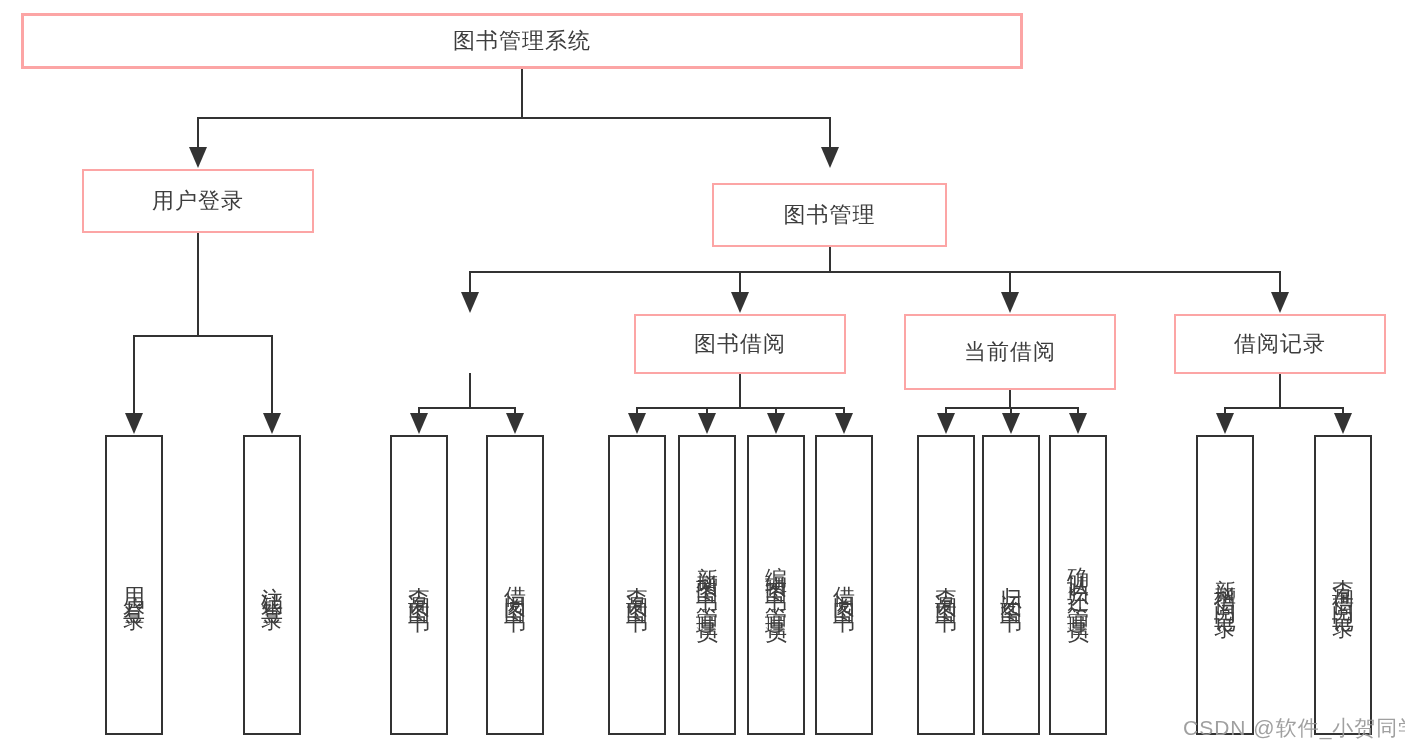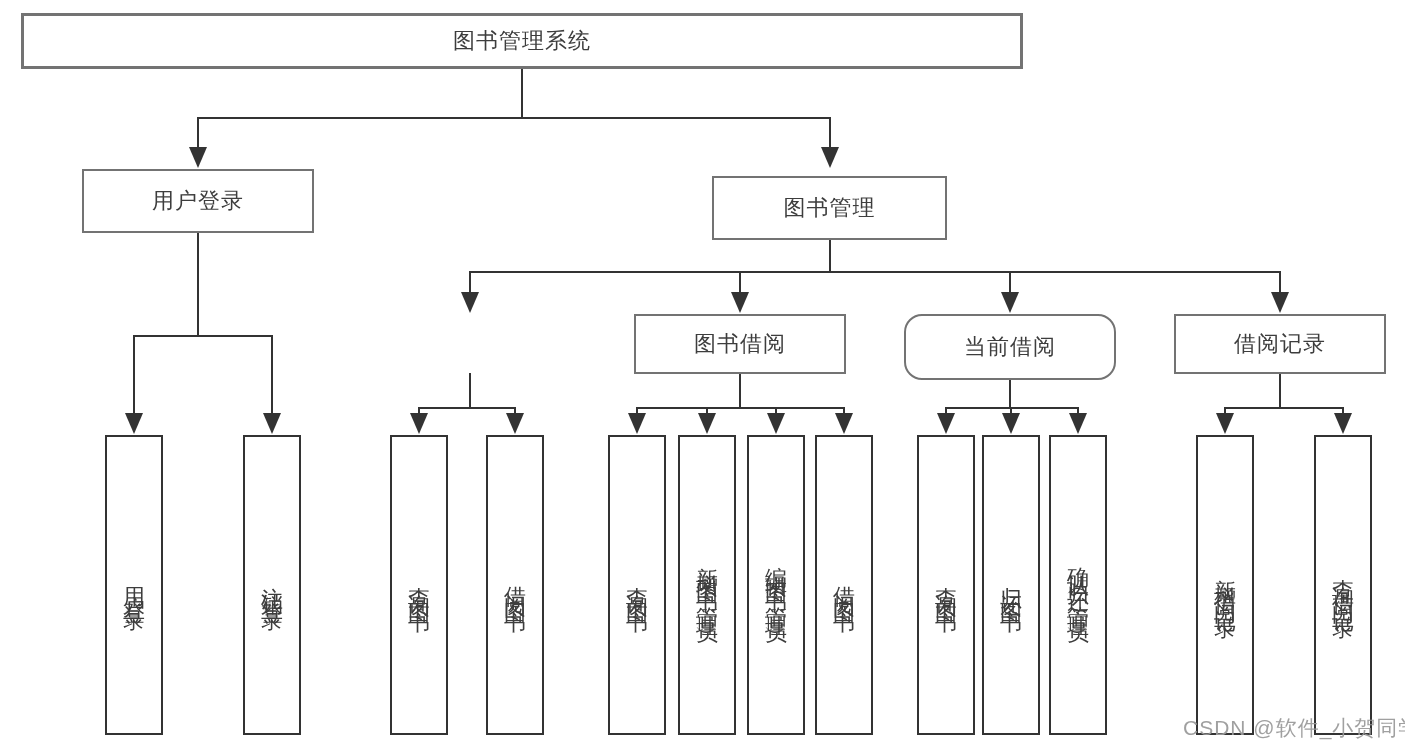--- a/index.html
+++ b/index.html
@@ -8,21 +8,21 @@
     width:1405px;height:747px;
     background:#ffffff;
     font-family:"Liberation Sans","DejaVu Sans",sans-serif;
     overflow:hidden;
   }
   #connectors{position:absolute;left:0;top:0;pointer-events:none;z-index:0;}
   .hbox{
     position:absolute;
     box-sizing:border-box;
     background:#ffffff;
-    border:2px solid #737373;
+    border:2px solid #fca5a5;
     display:flex;align-items:center;justify-content:center;
     font-size:22px;color:#3d3d3d;letter-spacing:1px;
     z-index:1;
   }
   .hbox.root{border-width:3px;}
   .vbox{
     position:absolute;
     box-sizing:border-box;
     top:435px;height:300px;width:58px;
     background:#ffffff;
@@ -107,24 +107,24 @@
       <polygon points="1002,413 1020,413 1011,434"></polygon>
       <polygon points="1069,413 1087,413 1078,434"></polygon>
       <polygon points="1216,413 1234,413 1225,434"></polygon>
       <polygon points="1334,413 1352,413 1343,434"></polygon>
     </g>
   </svg>
 
   <div class="hbox root" style="left:21px;top:13px;width:1002px;height:56px;">图书管理系统</div>
 
   <div class="hbox" style="left:82px;top:169px;width:232px;height:64px;">用户登录</div>
-  <div class="hbox" style="left:712px;top:176px;width:235px;height:64px;">图书管理</div>
+  <div class="hbox" style="left:712px;top:183px;width:235px;height:64px;">图书管理</div>
 
   <div class="hbox" style="left:634px;top:314px;width:212px;height:60px;">图书借阅</div>
-  <div class="hbox" style="left:904px;top:314px;width:212px;height:66px;border-radius:18px;">当前借阅</div>
+  <div class="hbox" style="left:904px;top:314px;width:212px;height:76px;">当前借阅</div>
   <div class="hbox" style="left:1174px;top:314px;width:212px;height:60px;">借阅记录</div>
 
   <div class="vbox" style="left:105px;">
     <span>用户登录</span>
   </div>
   <div class="vbox" style="left:243px;">
     <span>注销登录</span>
   </div>
 
   <div class="vbox" style="left:390px;">

